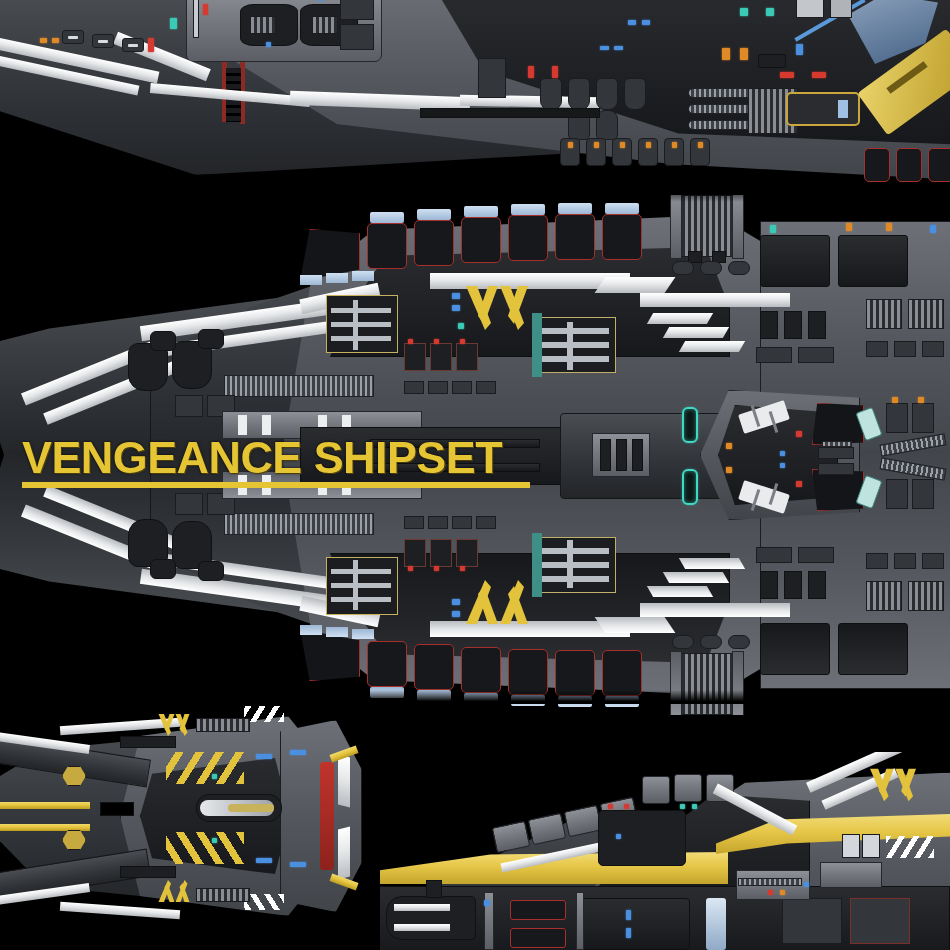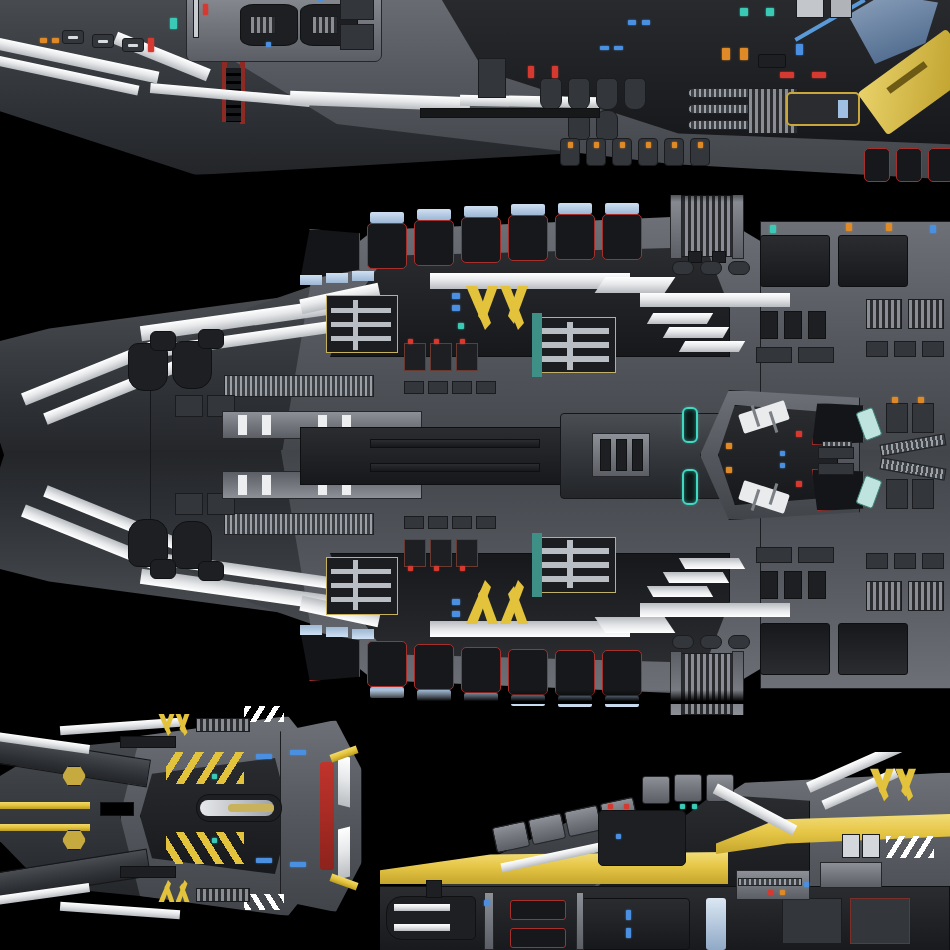--- a/index.html
+++ b/index.html
@@ -531,20 +531,24 @@
       <div class="part plate" style="left:912px;top:208px;width:22px;height:30px;"></div>
       <div class="part plate" style="left:886px;top:284px;width:22px;height:30px;"></div>
       <div class="part plate" style="left:912px;top:284px;width:22px;height:30px;"></div>
       <div class="part louvre" style="left:880px;top:244px;width:66px;height:12px;transform:rotate(-10deg);"></div>
       <div class="part louvre" style="left:880px;top:268px;width:66px;height:12px;transform:rotate(10deg);"></div>
       <div class="led o" style="left:892px;top:202px;width:6px;height:6px;"></div>
       <div class="led o" style="left:918px;top:202px;width:6px;height:6px;"></div>
     </div>
   </div>
 
+  <div id="title-wrap">
+    <div id="title-text" style="color: rgb(229, 197, 51);">VENGEANCE SHIPSET</div>
+    <div id="title-rule" style="background: rgb(229, 197, 51);"></div>
+  </div>
 
   <div class="part" style="left:0;top:698px;width:385px;height:240px;overflow:hidden;">
 
     <div class="part hull" style="left:-40px;top:30px;width:300px;height:180px;
                 clip-path:polygon(0 40%,28% 12%,100% 0,100% 100%,28% 88%);"></div>
     <div class="part hull-l" style="left:120px;top:18px;width:200px;height:200px;
                 clip-path:polygon(10% 10%,84% 0,100% 20%,100% 80%,84% 100%,10% 90%,0 50%);"></div>
     <div class="part hull-d" style="left:140px;top:52px;width:150px;height:132px;
                 clip-path:polygon(8% 18%,90% 6%,100% 50%,90% 94%,8% 82%,0 50%);"></div>
     <div class="part hull-l" style="left:280px;top:22px;width:82px;height:192px;

